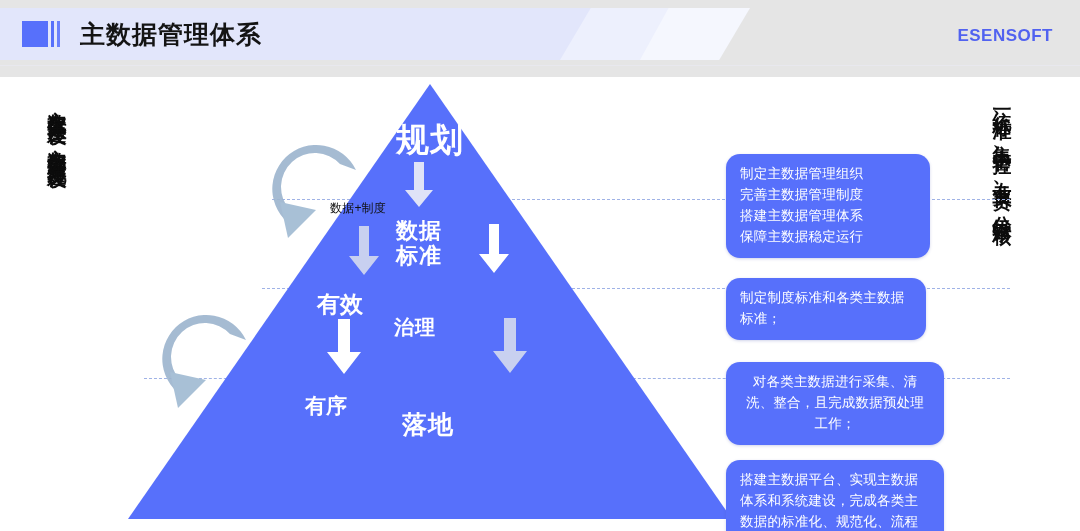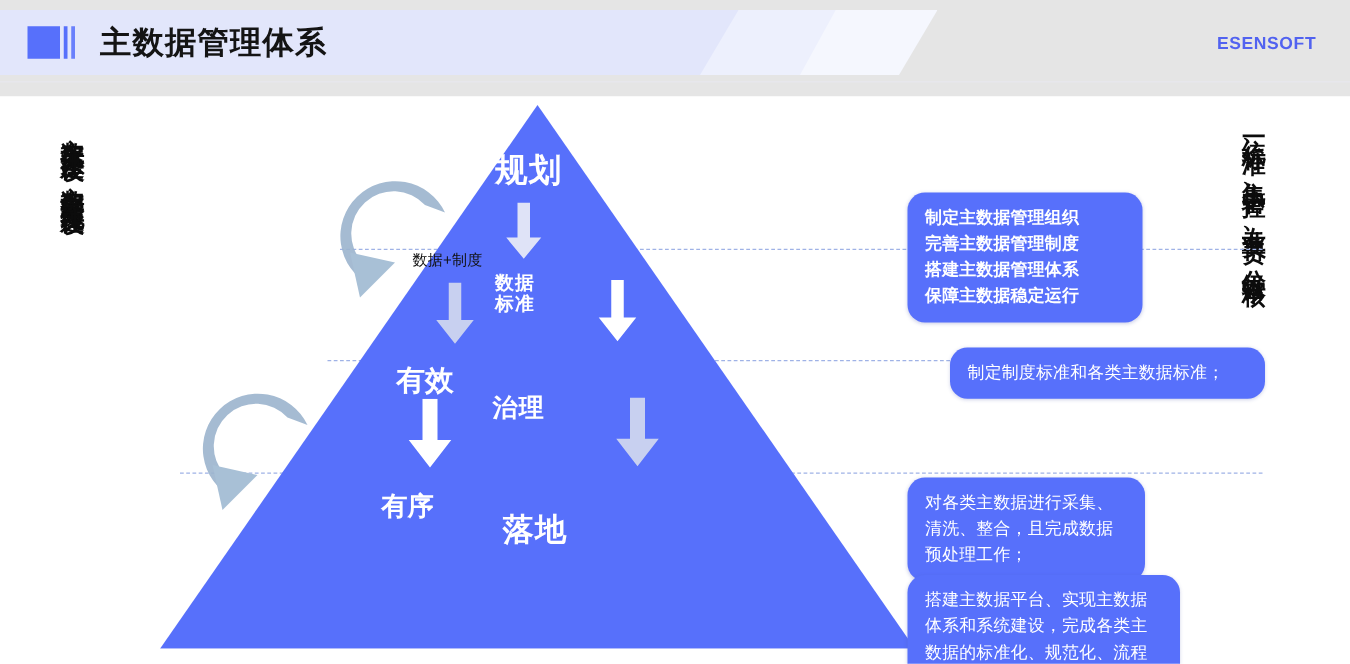--- a/index.html
+++ b/index.html
@@ -75,21 +75,21 @@
     font-size: 25px;
     font-weight: 600;
     color: #141414;
     letter-spacing: 1px;
     line-height: 36px;
     white-space: nowrap;
   }
   .brand {
     position: absolute;
     right: 38px; top: 26px;
-    font-size: 14px;
+    font-size: 17px;
     font-weight: bold;
     color: #5162f0;
     letter-spacing: 0.5px;
     white-space: nowrap;
   }
   .header-rule {
     position: absolute;
     left: 0; top: 65px;
     width: 1080px; height: 1px;
     background: #e8e8ee;
@@ -147,22 +147,22 @@
 
   
   .ptxt {
     position: absolute;
     color: #ffffff;
     font-weight: 600;
     line-height: 1.12;
     white-space: pre-line;
     letter-spacing: 1px;
   }
-  .lbl-guihua  { left: 396px; top: 56px;  font-size: 26px; }
-  .lbl-shuju   { left: 396px; top: 153px; font-size: 15px; text-align: left; }
+  .lbl-guihua  { left: 396px; top: 56px;  font-size: 33px; }
+  .lbl-shuju   { left: 396px; top: 153px; font-size: 22px; text-align: left; }
   .lbl-zhili   { left: 394px; top: 250px; font-size: 20px; }
   .lbl-luodi   { left: 402px; top: 344px; font-size: 25px; font-weight: 700; }
 
   .sublbl {
     position: absolute;
     color: #ffffff;
     font-weight: 700;
     line-height: 1;
     white-space: nowrap;
   }
@@ -191,23 +191,23 @@
     border-radius: 14px;
     color: #ffffff;
     font-size: 13.5px;
     line-height: 1.55;
     padding: 10px 14px;
     box-sizing: border-box;
     letter-spacing: 0.2px;
     white-space: pre-line;
     box-shadow: 0 1px 3px rgba(70,85,170,0.25);
   }
-  .box-1 { left: 726px; top: 88px;  width: 188px; font-weight: bold; }
-  .box-2 { left: 760px; top: 212px; width: 252px; }
-  .box-3 { left: 726px; top: 316px; width: 190px; }
+  .box-1 { left: 726px; top: 88px;  width: 204px; }
+  .box-2 { left: 726px; top: 212px; width: 200px; }
+  .box-3 { left: 726px; top: 296px; width: 218px; text-align: center; }
   .box-4 { left: 726px; top: 394px; width: 218px; }
 </style>
 </head>
 <body>
 
 <div class="header">
   <div class="header-band"></div>
   <div class="header-band2"></div>
   <div class="header-band3"></div>
 

